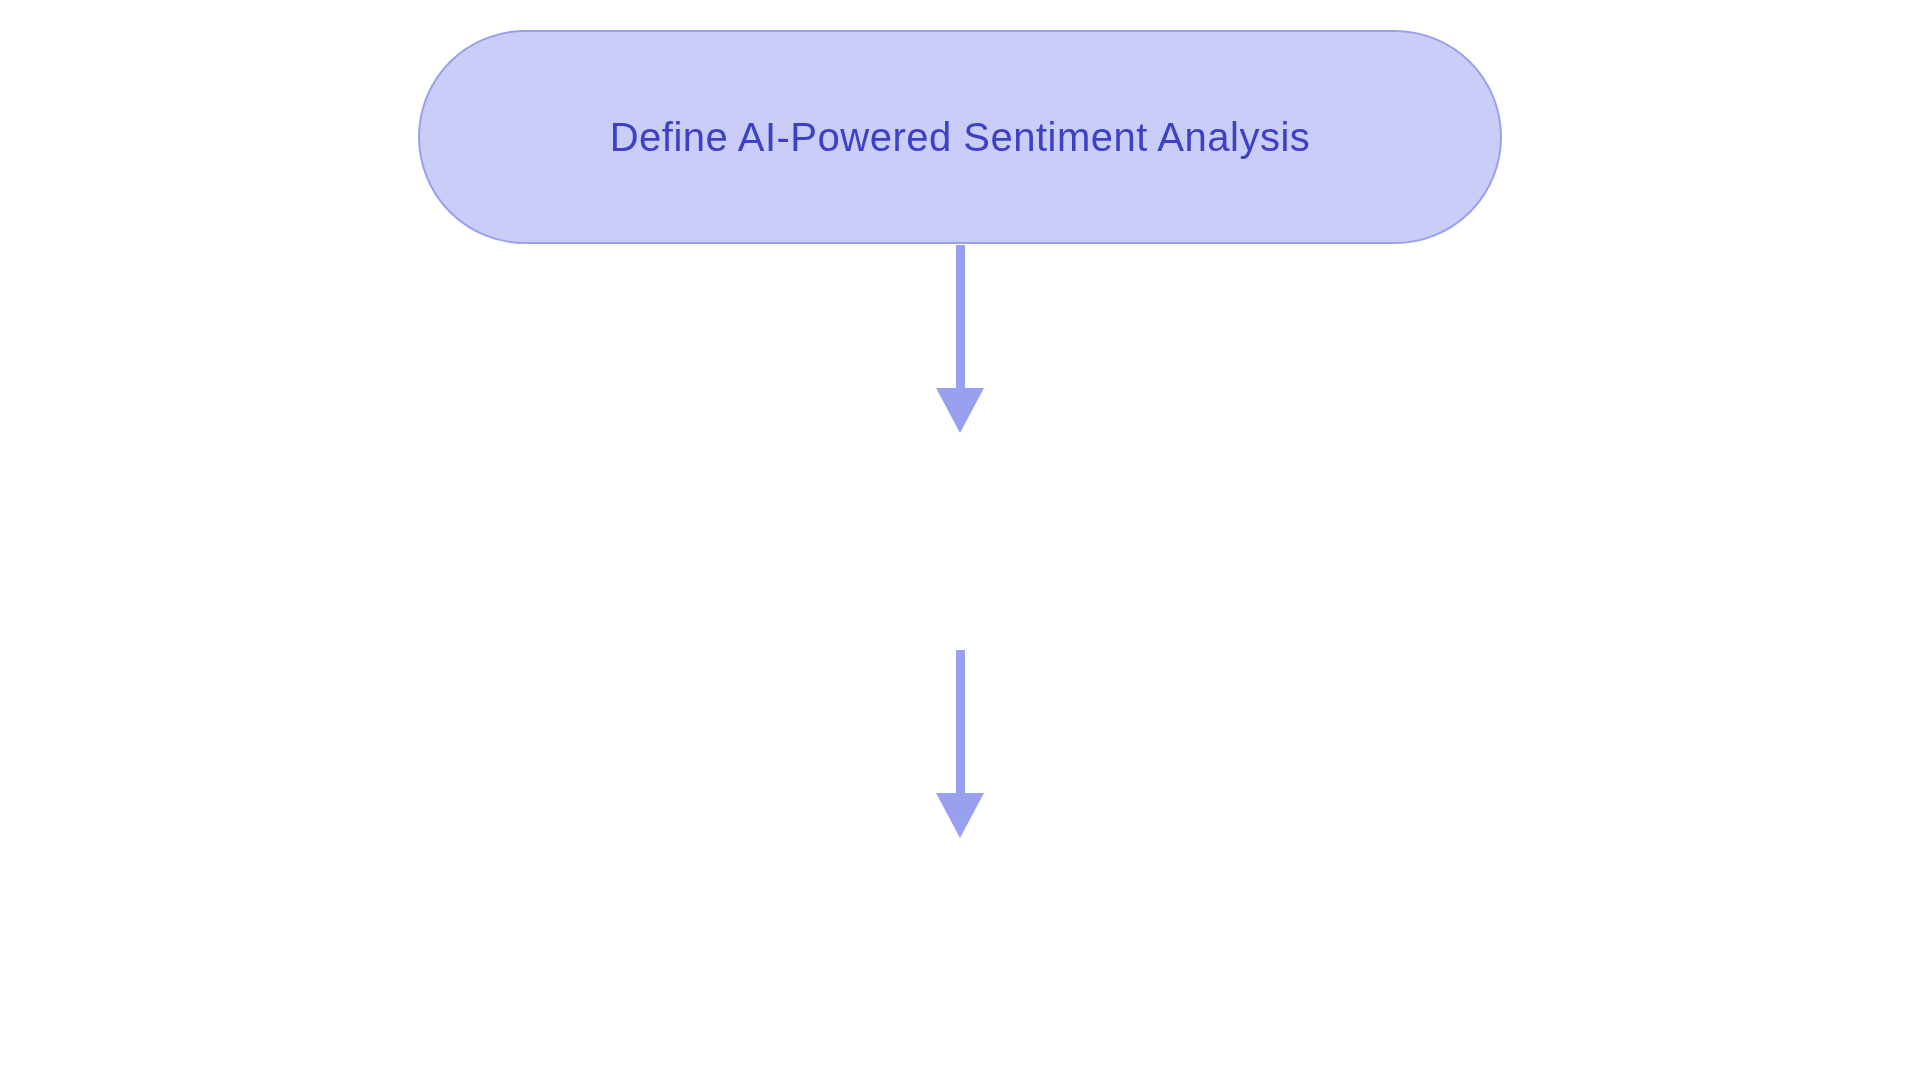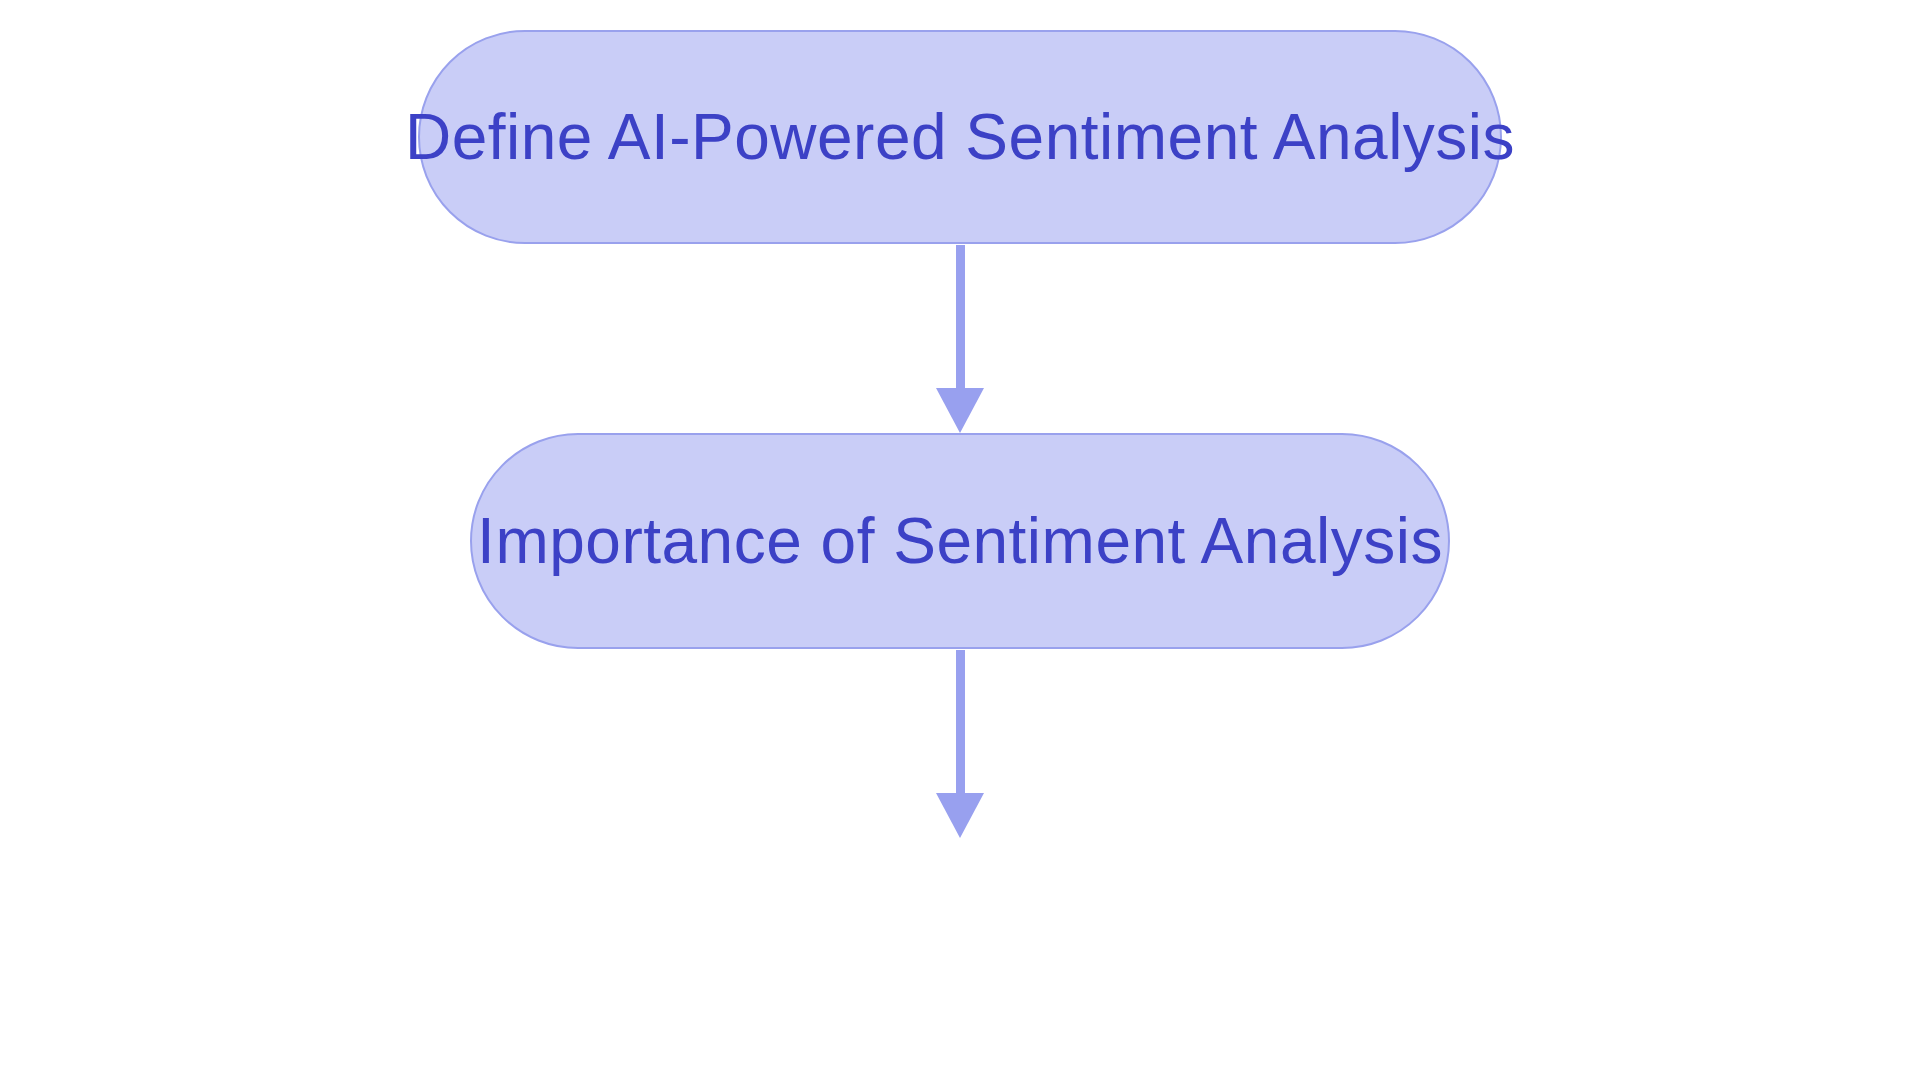--- a/index.html
+++ b/index.html
@@ -20,21 +20,21 @@
     box-sizing: border-box;
     background: var(--node_fill, #c9cdf7);
     border: 2px solid var(--node_border, #99a1ed);
     display: flex;
     align-items: center;
     justify-content: center;
     text-align: center;
   }
   .node-label {
     color: var(--text_color, #3c41c6);
-    font-size: 64px;
+    font-size: 40px;
     font-weight: 400;
     letter-spacing: 0.5px;
     line-height: 1.2;
     white-space: nowrap;
   }
   .node-1 { left: 418px; top: 30px;  width: 1084px; height: 214px; border-radius: 107px; }
   .node-2 { left: 470px; top: 433px; width: 980px;  height: 216px; border-radius: 108px; }
   .node-3 { left: 405px; top: 838px; width: 1110px; height: 214px; border-radius: 107px; }
 
   .arrow-line {
@@ -63,21 +63,18 @@
 
 <div class="canvas">
 
   <div class="node node-1">
     <span class="node-label">Define AI-Powered Sentiment Analysis</span>
   </div>
 
   <div class="arrow-line a1"></div>
   <div class="arrow-head a1"></div>
 
-  <div class="node node-2">
-    <span class="node-label">Importance of Sentiment Analysis</span>
-  </div>
 
   <div class="arrow-line a2"></div>
   <div class="arrow-head a2"></div>
 
 
 </div>
 
 </body></html>

